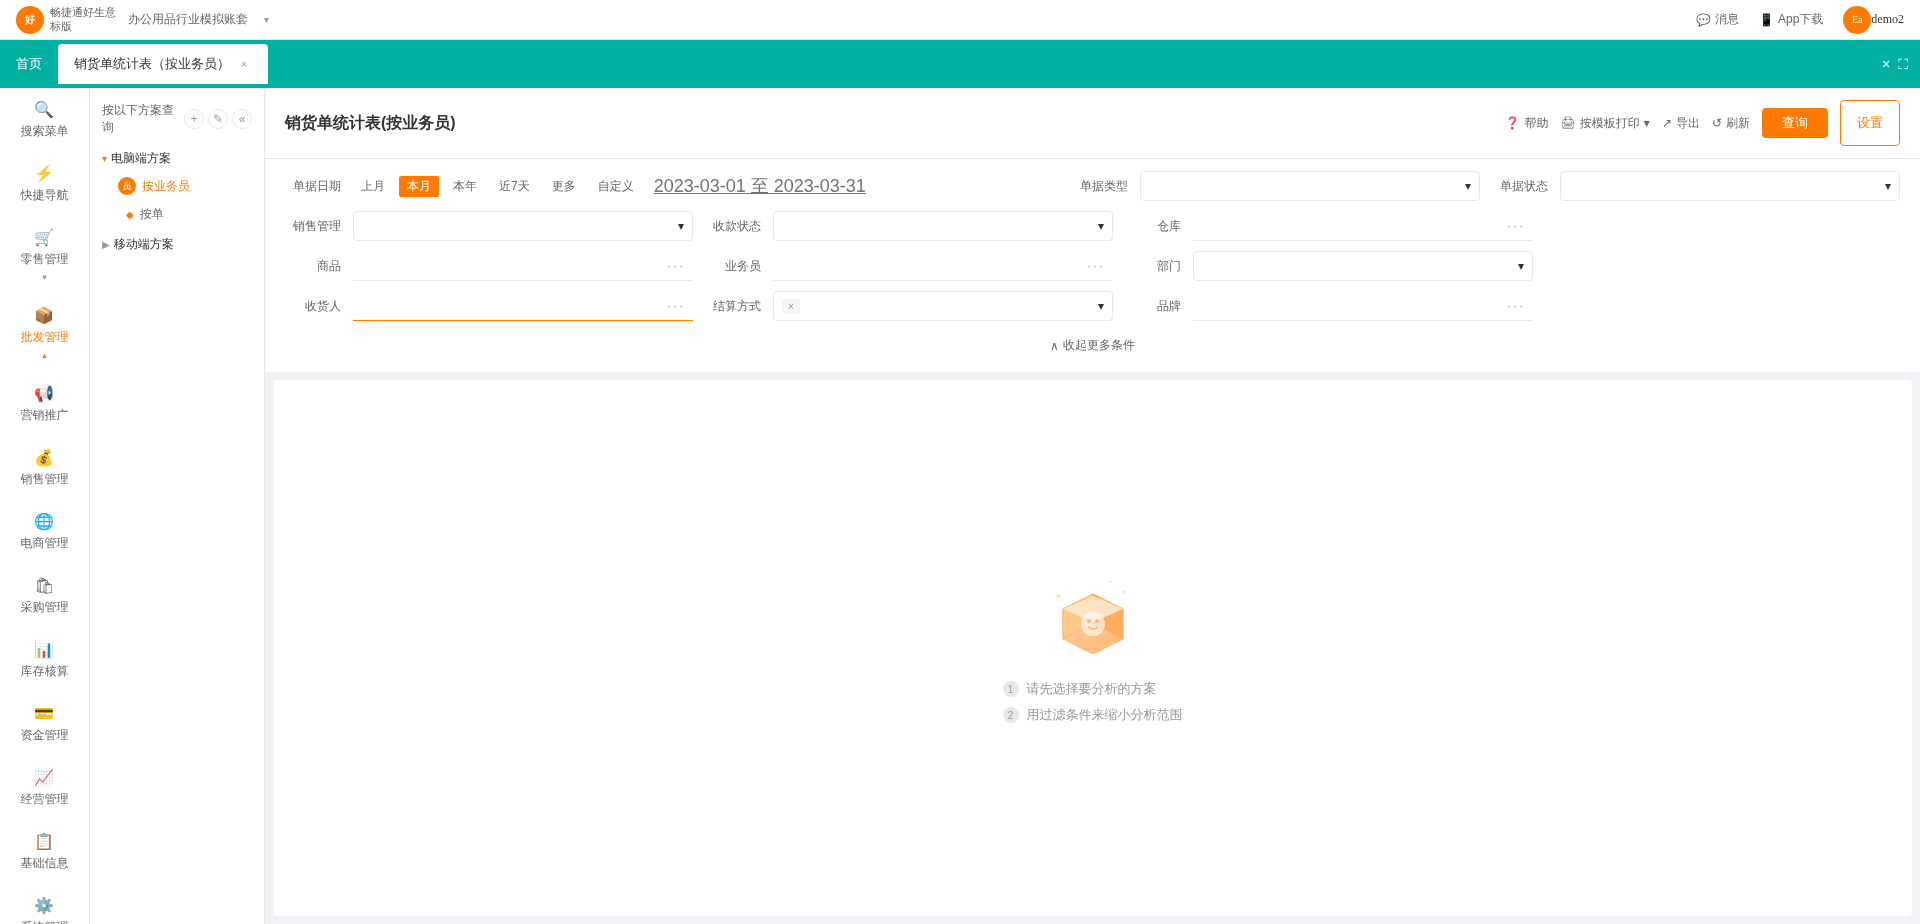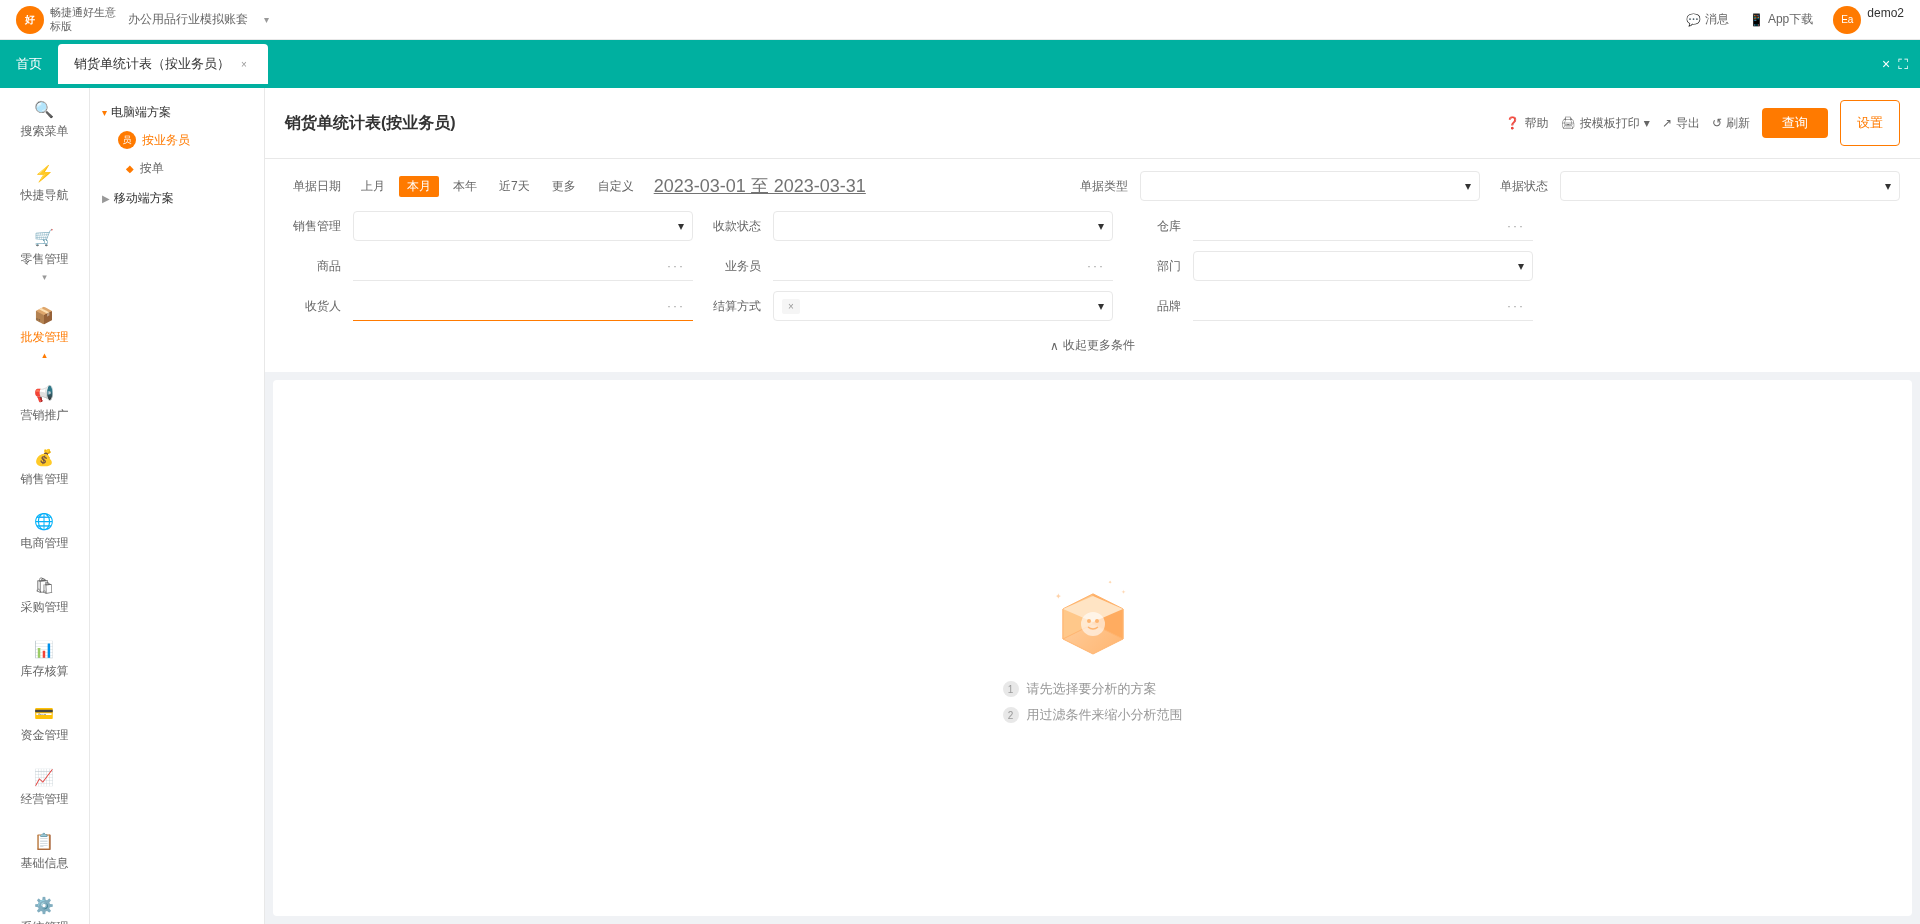--- a/index.html
+++ b/index.html
@@ -106,21 +106,21 @@
   </div>
   <div class="top-right">
     <div class="top-action">
       <span>💬</span>
       <span>消息</span>
     </div>
     <div class="top-action">
       <span>📱</span>
       <span>App下载</span>
     </div>
-    <div style="display:flex;gap:6px;">
+    <div style="display:flex;align-items:center;font-family:Liberation Serif, serif;">
       <div class="user-avatar">
         <span style="font-size:10px;">Ea</span>
       </div>
       <span class="user-name">demo2</span>
     </div>
   </div>
 </div>
 
 <div class="tab-bar">
   <div class="tab-item tab-home">
@@ -192,20 +192,28 @@
     <div class="sidebar-item">
       <span class="sidebar-icon">⚙️</span>
       <span>系统管理</span>
     </div>
 
   </div>
 
   <div class="content-area">
 
     <div class="scheme-panel">
+      <div class="scheme-panel-header">
+        <span class="scheme-panel-title">按以下方案查询</span>
+        <div class="scheme-icons">
+          <div class="scheme-icon-btn">+</div>
+          <div class="scheme-icon-btn">✎</div>
+          <div class="scheme-icon-btn">«</div>
+        </div>
+      </div>
       <div class="scheme-section">
         <div class="scheme-group">
           <span class="scheme-group-icon">▾</span>
           <span>电脑端方案</span>
         </div>
         <div class="scheme-item active">
           <div class="scheme-item-icon">
             <span>员</span>
           </div>
           <span>按业务员</span>

